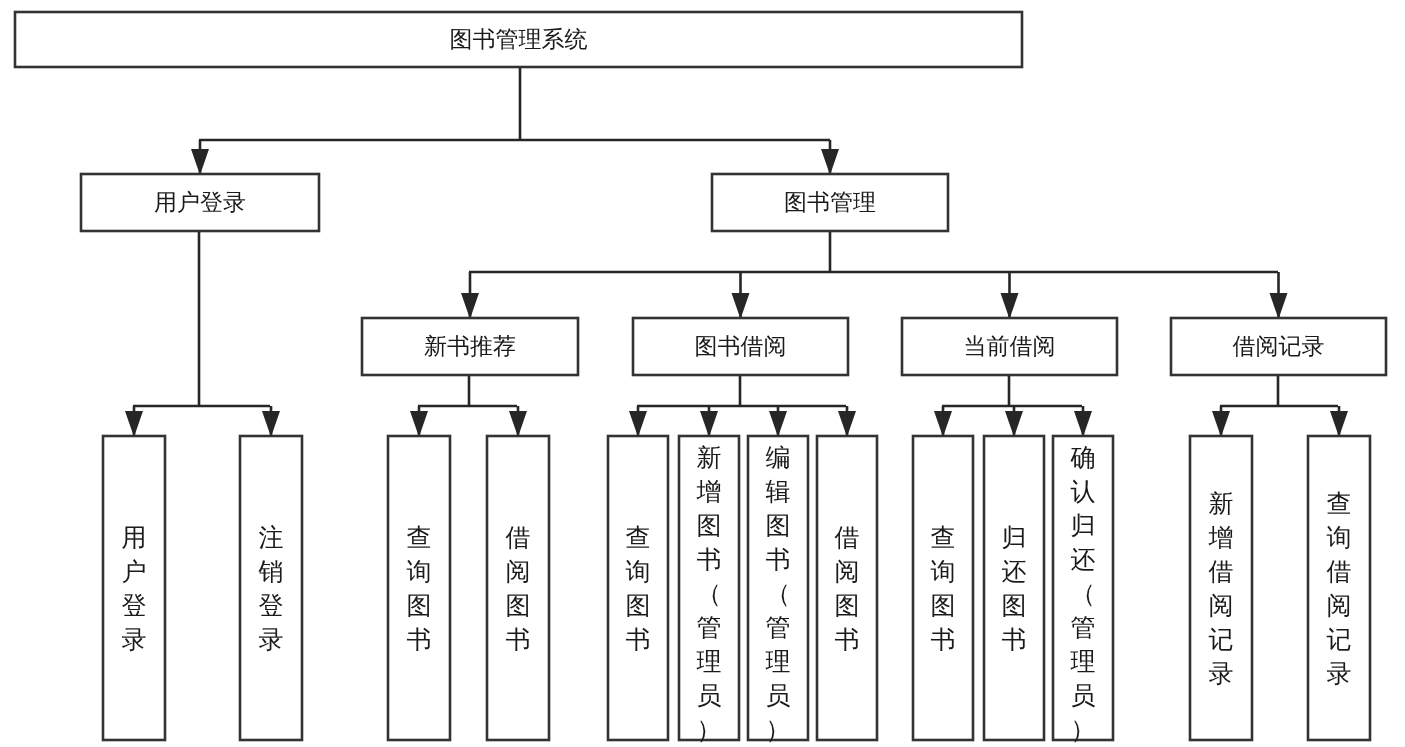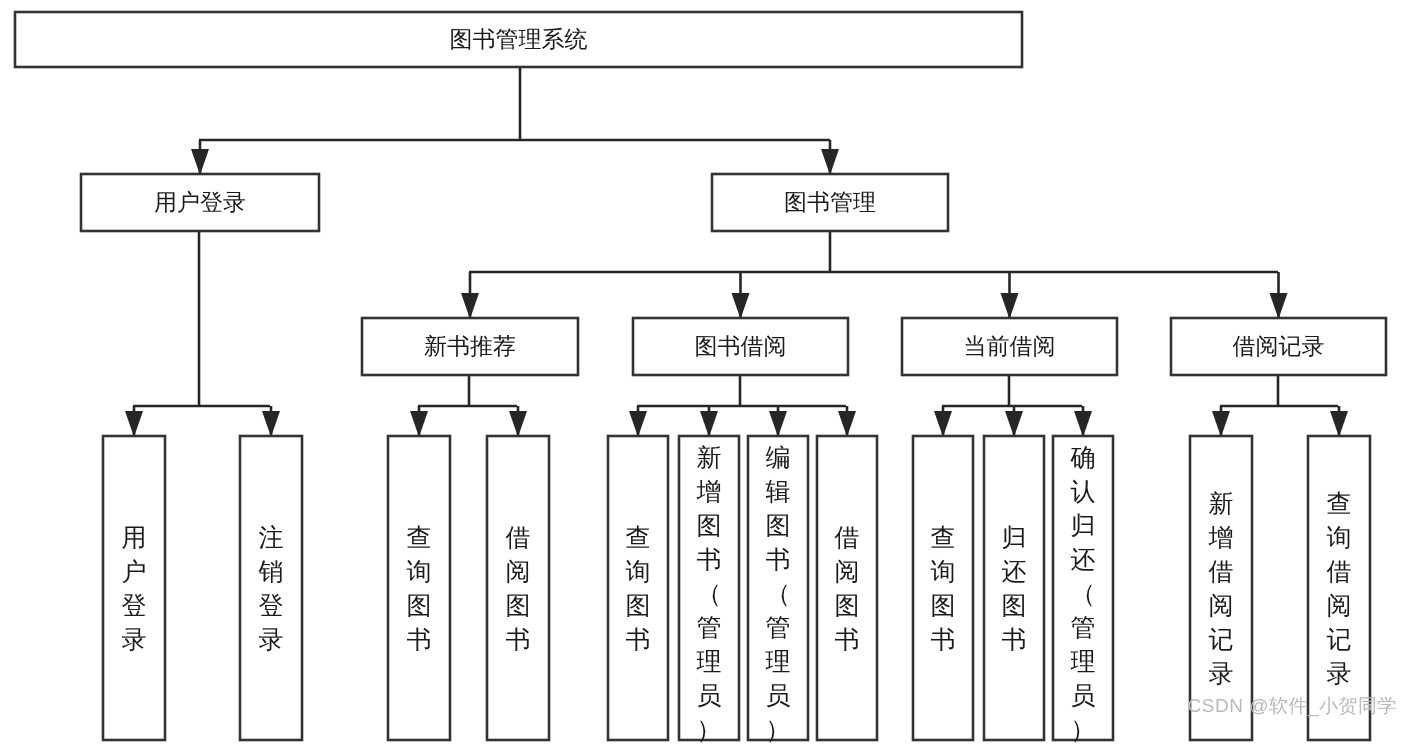--- a/index.html
+++ b/index.html
@@ -252,14 +252,13 @@
       </g>
       <g>
         <rect x="1190" y="436" width="62" height="304" class="node-box"></rect>
         <text x="1221" y="512" class="node-label-v"><tspan x="1221" dy="0">新</tspan><tspan x="1221" dy="34">增</tspan><tspan x="1221" dy="34">借</tspan><tspan x="1221" dy="34">阅</tspan><tspan x="1221" dy="34">记</tspan><tspan x="1221" dy="34">录</tspan></text>
       </g>
       <g>
         <rect x="1308" y="436" width="62" height="304" class="node-box"></rect>
         <text x="1339" y="512" class="node-label-v"><tspan x="1339" dy="0">查</tspan><tspan x="1339" dy="34">询</tspan><tspan x="1339" dy="34">借</tspan><tspan x="1339" dy="34">阅</tspan><tspan x="1339" dy="34">记</tspan><tspan x="1339" dy="34">录</tspan></text>
       </g>
     </svg>
-  <div class="watermark-text">CSDN @软件_小贺同学</div>
 </div>
 
 </body></html>

